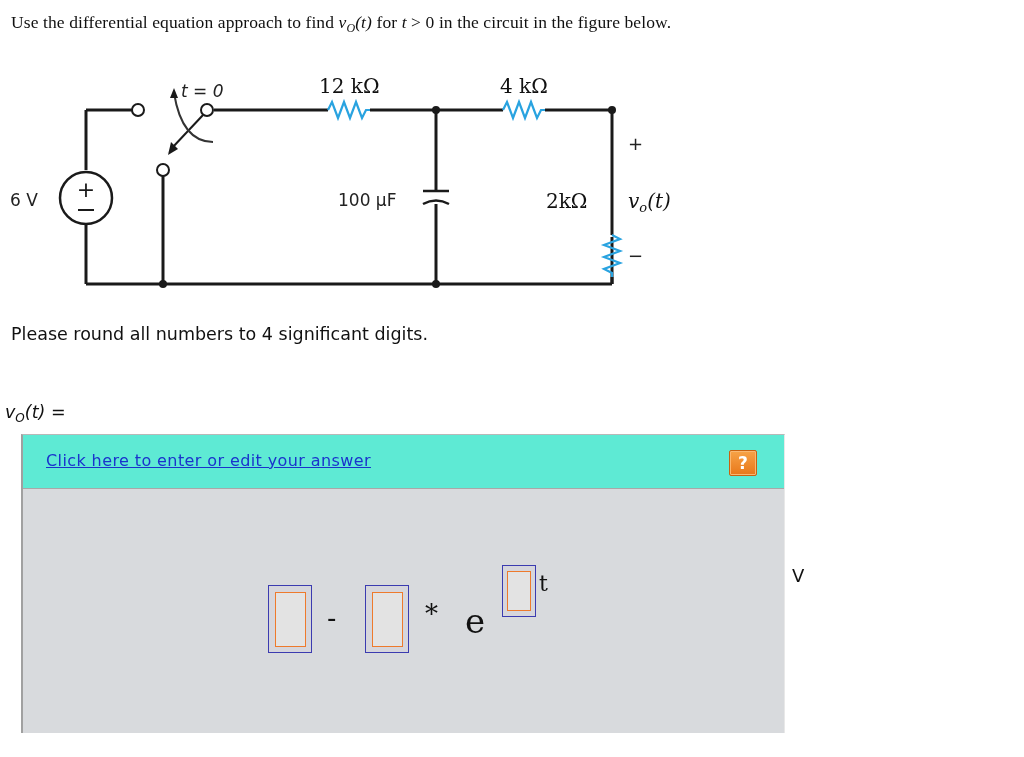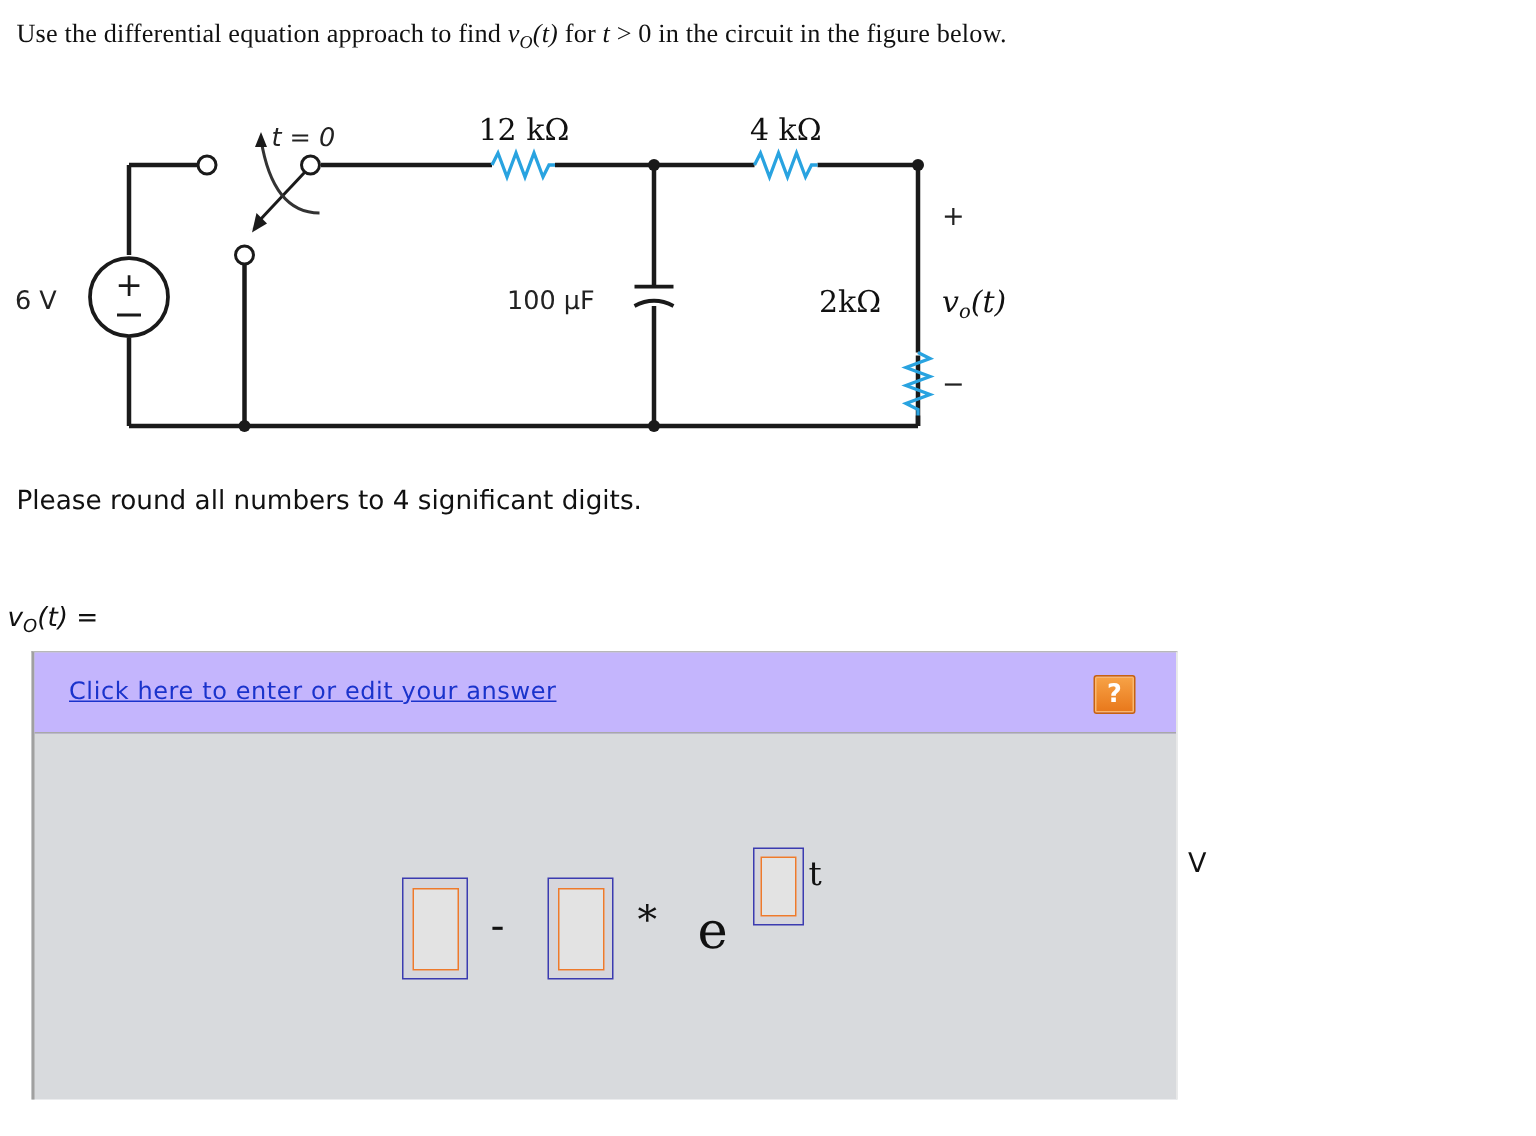--- a/index.html
+++ b/index.html
@@ -7,21 +7,21 @@
          font-family: "DejaVu Sans", "Liberation Sans", sans-serif; color: #111; }
   .question { position: absolute; left: 11px; top: 12px; font-size: 17.5px; letter-spacing: 0.1px; white-space: nowrap; font-family: Liberation Serif, serif; }
   .question i { font-style: italic; }
   .sub { font-size: 12px; position: relative; top: 4px; }
   .circuit { position: absolute; left: 0; top: 60px; width: 720px; height: 240px; }
   .round-note { position: absolute; left: 11px; top: 324px; font-size: 17.5px; white-space: nowrap; }
   .vo-label { position: absolute; left: 5px; top: 374px; font-size: 17.5px; white-space: nowrap; margin-top: 28px; }
   .vo-label i { font-style: italic; }
   .panel { position: absolute; left: 21px; top: 434px; width: 761px; height: 298px;
            background: #d8dadd; border-left: 2px solid #a0a0a0; border-top: 1px solid #b8b8b8; border-right: 1px solid #e8e8e8; }
-  .panel-header { height: 53px; background: #c4b5fd; border-bottom: 1px solid #a8a8a8; position: relative; }
+  .panel-header { height: 53px; background: #5eead4; border-bottom: 1px solid #a8a8a8; position: relative; }
   .answer-link { position: absolute; left: 23px; top: 16px; font-size: 16px; color: #1a33cc;
                  text-decoration: underline; cursor: pointer; letter-spacing: 0.4px;
                  font-family: "DejaVu Sans", sans-serif; }
   .help-btn { position: absolute; left: 706px; top: 15px; width: 26px; height: 24px;
               background: linear-gradient(#f7a347, #e8771a); border: 1px solid #c8620f; border-radius: 2px;
               color: #fff; font-weight: bold; font-size: 17px; text-align: center; line-height: 24px; cursor: pointer;
               box-shadow: inset 0 0 0 1px #f9b770; }
   .eq { position: absolute; left: 0; top: 0; width: 100%; height: 100%; }
   .box-outer { position: absolute; border: 1px solid #3b3bb0; background: #d6d6dc; cursor: text; }
   .box-inner { position: absolute; border: 1px solid #ee7a2c; background: #e3e3e3; }

